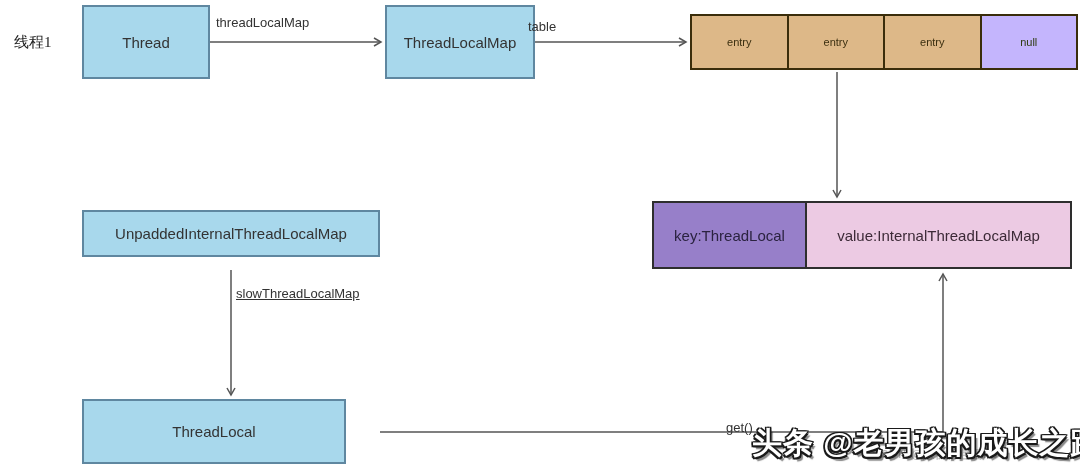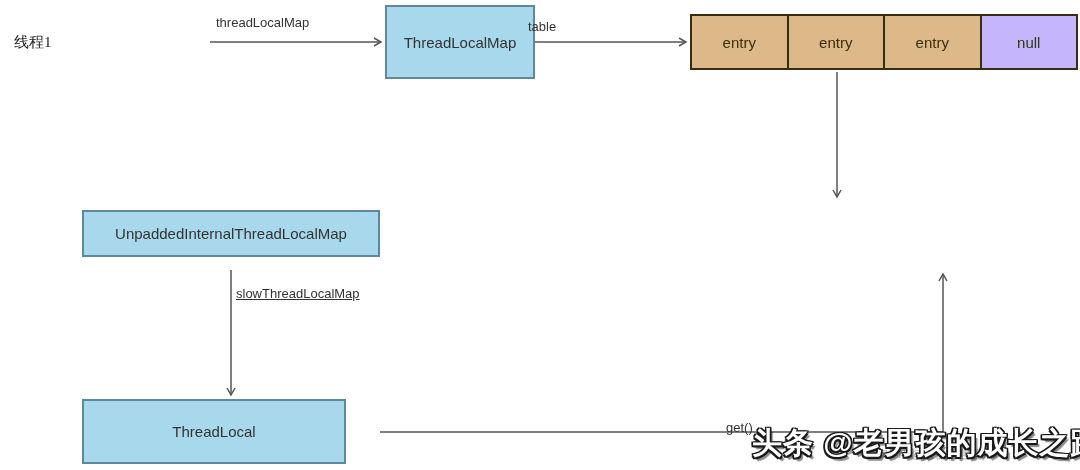--- a/index.html
+++ b/index.html
@@ -18,21 +18,21 @@
   }
   .edge-label{
     position:absolute;font-size:13px;color:#333;z-index:3;white-space:nowrap;
   }
   .row{
     position:absolute;left:690px;top:14px;width:388px;height:56px;
     display:flex;z-index:2;border:2px solid #3a2d0b;box-sizing:border-box;
   }
   .cell{
     flex:1;display:flex;align-items:center;justify-content:center;
-    font-size:15px;color:#3b2f10;border-left:2px solid #3a2d0b;box-sizing:border-box;
+    font-size:11px;color:#3b2f10;border-left:2px solid #3a2d0b;box-sizing:border-box;
   }
   .cell:first-child{border-left:none;}
   .cell.entry{background:#ddb888;}
   .cell.null{background:#c4b5fd;color:#2f3b10;}
   .kv{
     position:absolute;left:652px;top:201px;width:420px;height:68px;
     display:flex;z-index:2;border:2px solid #2e2e2e;box-sizing:border-box;
   }
   .kv .key{
     width:153px;background:#977fc9;display:flex;align-items:center;justify-content:center;
@@ -70,34 +70,39 @@
     </defs>
     <path d="M210,42 L381,42" fill="none" stroke="#555555" stroke-width="1.5" marker-end="url(#arr)"></path>
     <path d="M535,42 L686,42" fill="none" stroke="#555555" stroke-width="1.5" marker-end="url(#arr)"></path>
     <path d="M837,72 L837,197" fill="none" stroke="#555555" stroke-width="1.5" marker-end="url(#arr)"></path>
     <path d="M231,270 L231,395" fill="none" stroke="#555555" stroke-width="1.5" marker-end="url(#arr)"></path>
     <path d="M380,432 L943,432 L943,274" fill="none" stroke="#555555" stroke-width="1.5" marker-end="url(#arr)"></path>
   </svg>
 
   <div class="thread-label">线程1</div>
 
+  <div class="node blue" style="left:82px;top:5px;width:128px;height:74px;">Thread</div>
 
   <div class="node blue" style="left:385px;top:5px;width:150px;height:74px;">ThreadLocalMap</div>
 
   <div class="edge-label" style="left:216px;top:15px;">threadLocalMap</div>
 
   <div class="edge-label" style="left:528px;top:19px;">table</div>
 
   <div class="row">
     <div class="cell entry">entry</div>
     <div class="cell entry">entry</div>
     <div class="cell entry">entry</div>
     <div class="cell null">null</div>
   </div>
 
+  <div class="kv">
+    <div class="key">key:ThreadLocal</div>
+    <div class="value">value:InternalThreadLocalMap</div>
+  </div>
 
   <div class="node blue" style="left:82px;top:210px;width:298px;height:47px;">UnpaddedInternalThreadLocalMap</div>
 
   <div class="edge-label" style="left:236px;top:286px;text-decoration:underline;">slowThreadLocalMap</div>
 
   <div class="node blue" style="left:82px;top:399px;width:264px;height:65px;">ThreadLocal</div>
 
   <div class="edge-label" style="left:726px;top:420px;">get()</div>
 
   <div class="wm-csdn">CSDN @悲伤荷包蛋nb</div>

